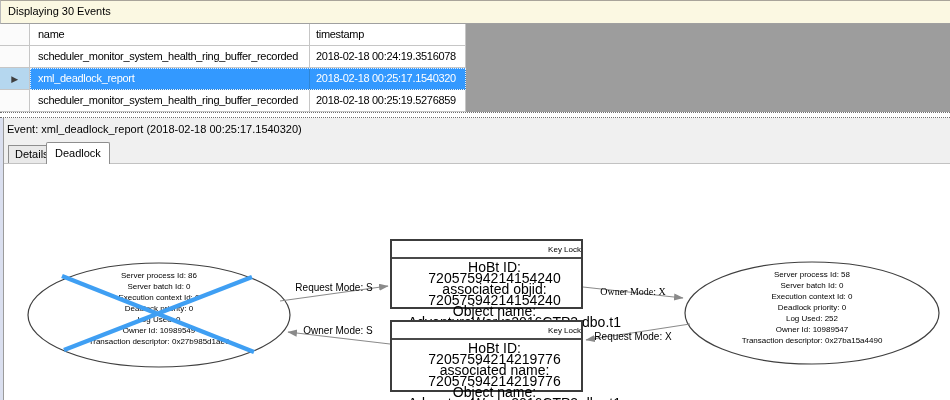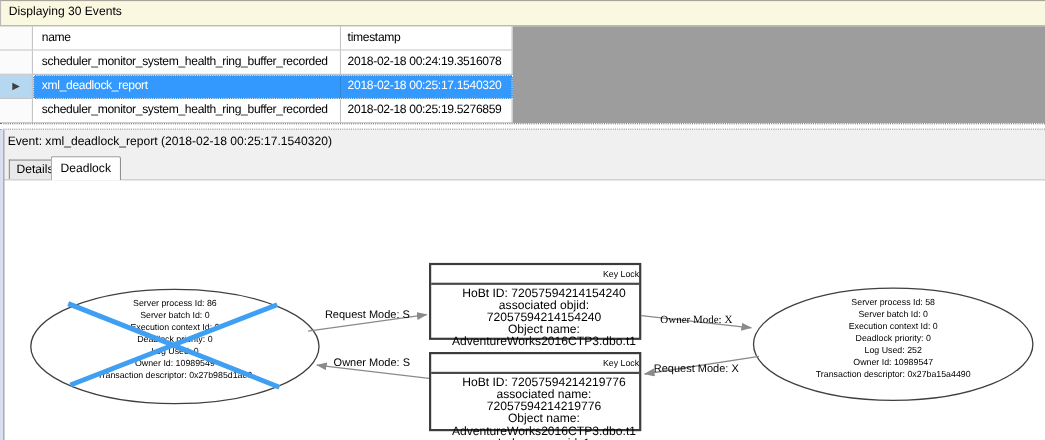--- a/index.html
+++ b/index.html
@@ -54,21 +54,21 @@
   
   .glayer { position:absolute; left:0; top:0; width:950px; height:237px; }
   svg.gsvg { position:absolute; left:0; top:0; }
   svg.xsvg { position:absolute; left:0; top:0; z-index:6; pointer-events:none; }
   .etext { position:absolute; width:260px; text-align:center; font-size:8px;
            line-height:11px; z-index:5; }
   .lockbox { position:absolute; left:390px; width:193px; background:#fff;
              border:2px solid #3C3C3C; z-index:5; }
   .lockbox .ltitle { height:18px; line-height:17px; text-align:right;
                      font-size:8px; border-bottom:2px solid #4A4A4A; }
-  .lockbox .lbody { padding-top:3px; text-align:center; font-size:11px; line-height:11px;padding-left:16px; }
+  .lockbox .lbody { padding-top:3px; text-align:center; font-size:14px; line-height:11px;padding-left:16px; }
   .edgelabel { position:absolute; transform:translate(-50%,-50%); font-size:10px;
                white-space:nowrap; z-index:5; }
 </style>
 </head>
 <body>
 
 <div class="screen">
 
   <div class="infobar">
     <span>Displaying 30 Events</span>

